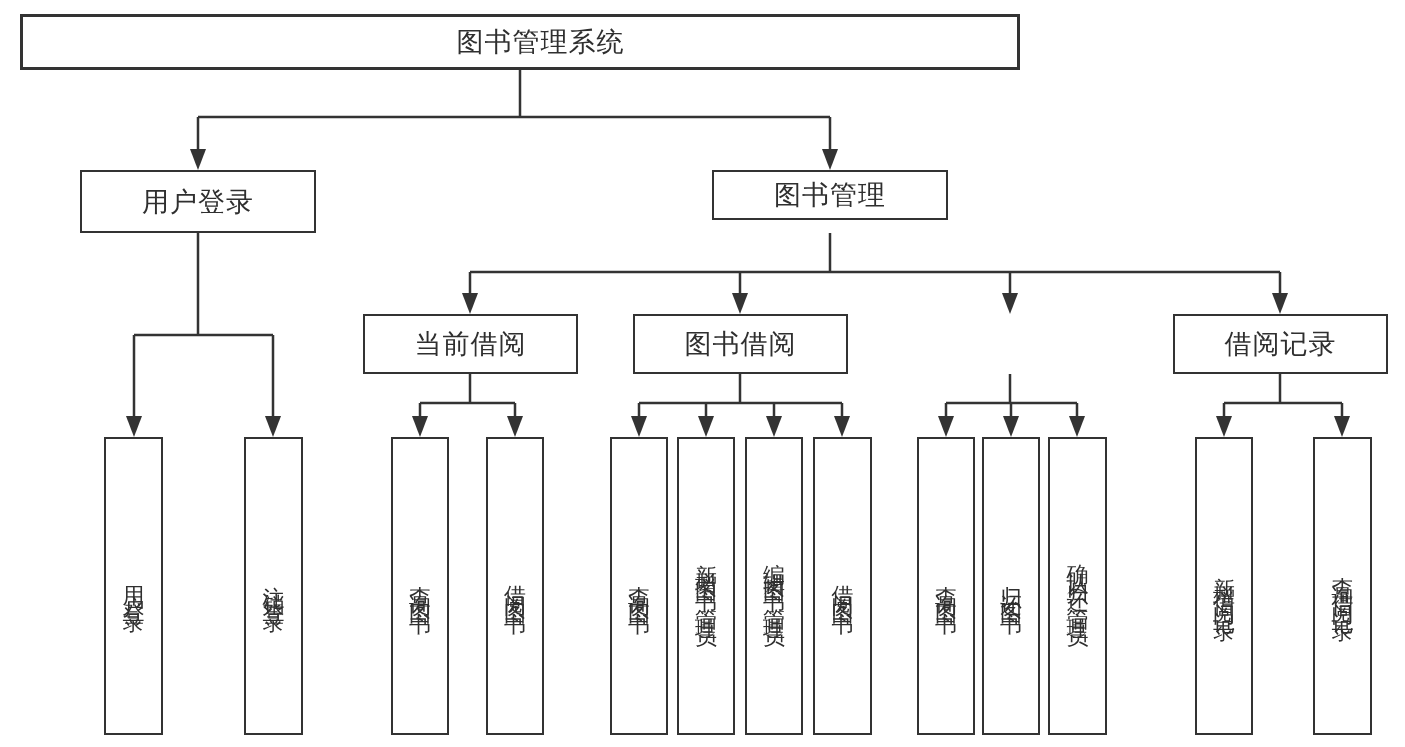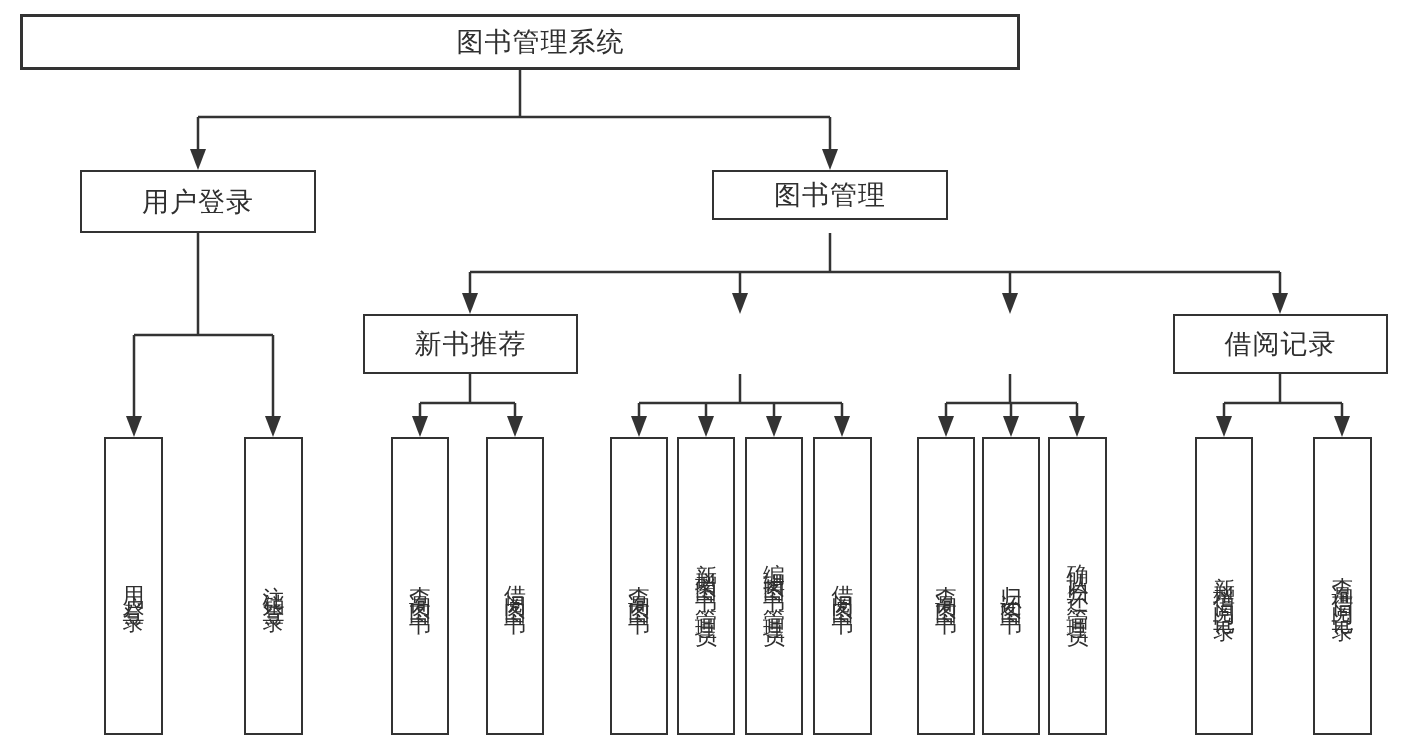--- a/index.html
+++ b/index.html
@@ -101,21 +101,22 @@
       <polygon points="1216,416 1232,416 1224,437"></polygon>
       <polygon points="1334,416 1350,416 1342,437"></polygon>
     </g>
   </svg>
 
   <div class="node h root" style="left:20px; top:14px; width:1000px; height:56px;padding-left:41px;">图书管理系统</div>
 
   <div class="node h" style="left:80px; top:170px; width:236px; height:63px;">用户登录</div>
   <div class="node h" style="left:712px; top:170px; width:236px; height:50px;">图书管理</div>
 
-  <div class="node h" style="left:363px; top:314px; width:215px; height:60px;">新书推荐</div>
+  <div class="node h" style="left:363px; top:314px; width:215px; height:60px;">当前借阅</div>
+  <div class="node h" style="left:633px; top:314px; width:215px; height:60px;">图书借阅</div>
   <div class="node h" style="left:1173px; top:314px; width:215px; height:60px;">借阅记录</div>
 
   <div class="node v" style="left:104px; top:437px; width:59px; height:298px;">用户登录</div>
   <div class="node v" style="left:244px; top:437px; width:59px; height:298px;">注销登录</div>
 
   <div class="node v" style="left:391px; top:437px; width:58px; height:298px;">查询图书</div>
   <div class="node v" style="left:486px; top:437px; width:58px; height:298px;">借阅图书</div>
 
   <div class="node v" style="left:610px; top:437px; width:58px; height:298px;">查询图书</div>
   <div class="node v" style="left:677px; top:437px; width:58px; height:298px;">新增图书（管理员）</div>

